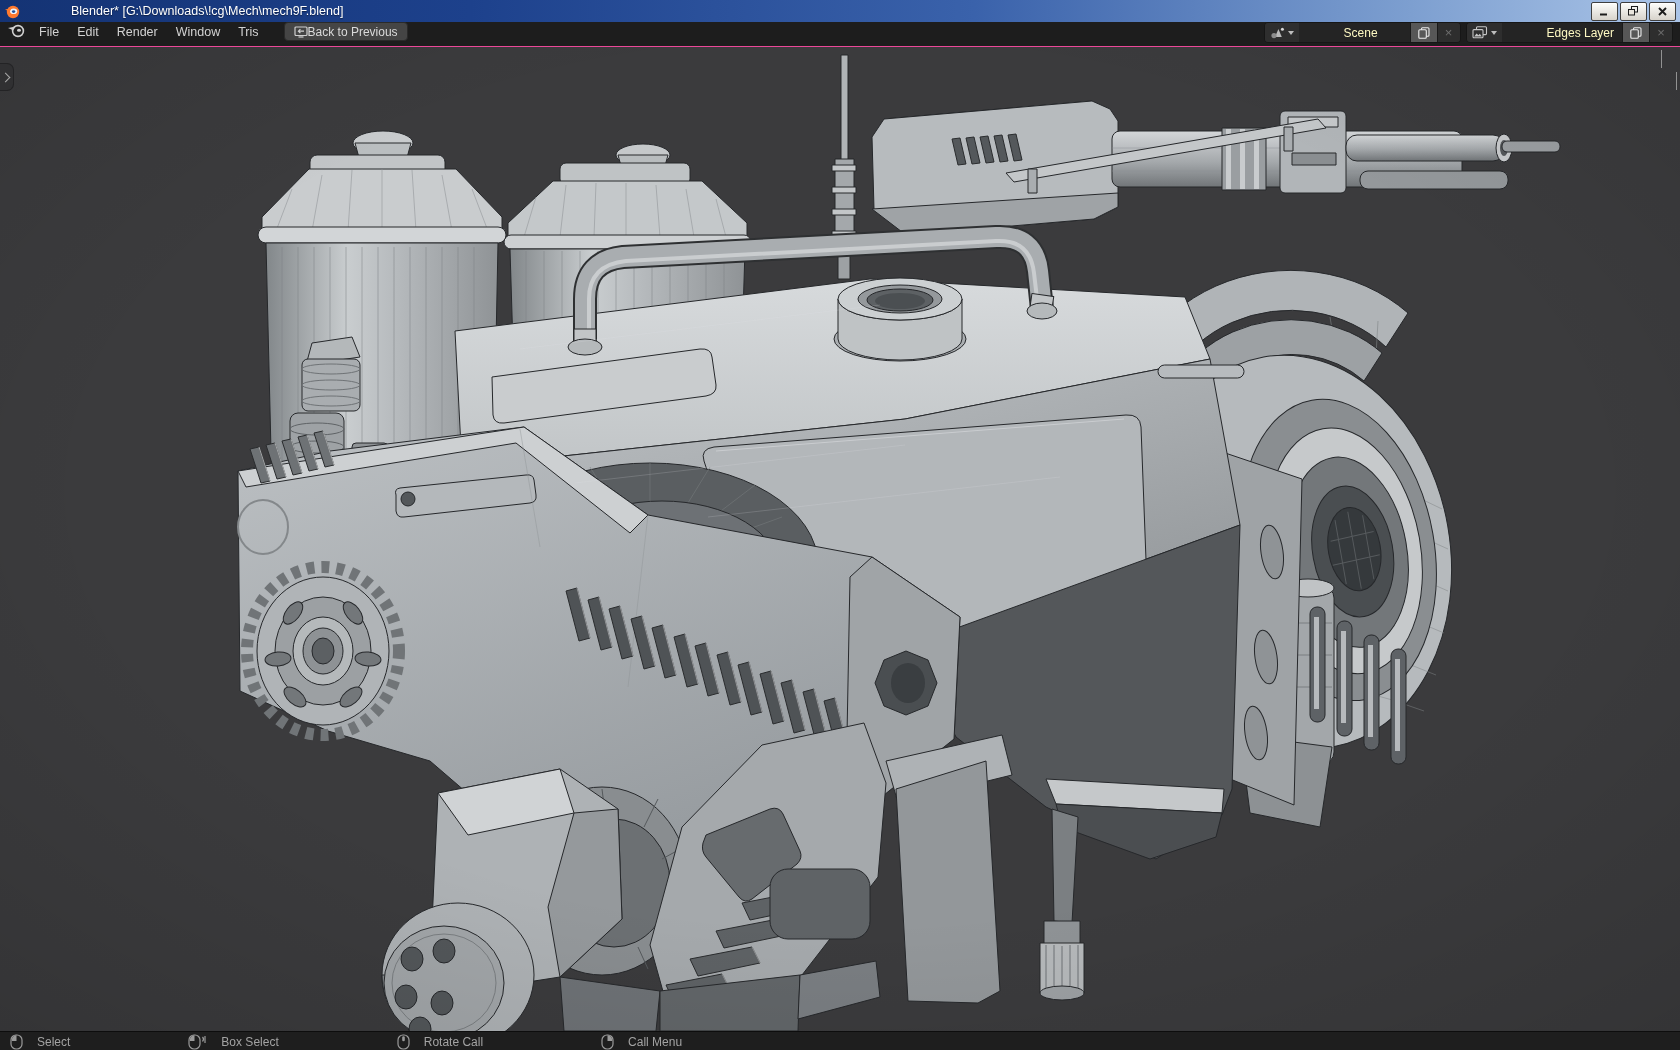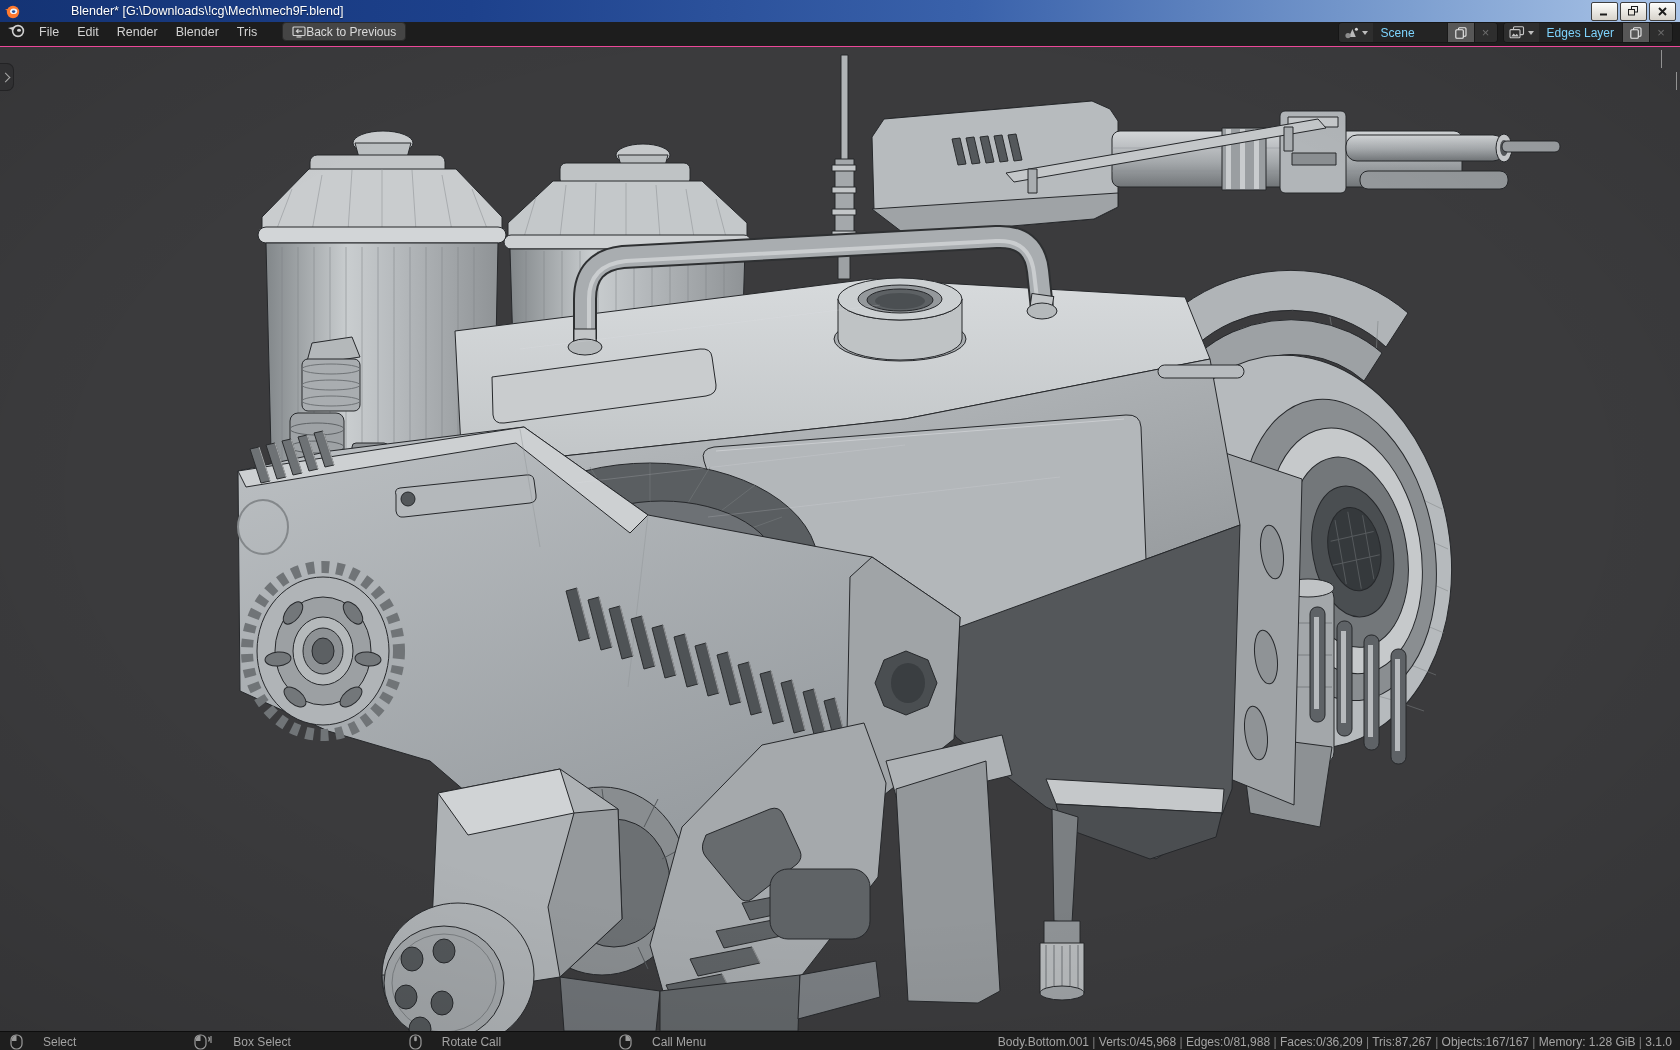--- a/index.html
+++ b/index.html
@@ -24,21 +24,21 @@
   .menu-item{padding:3px 9px;border-radius:3px;color:#d2d2d2;cursor:default;}
   .back-btn{display:flex;align-items:center;gap:0;background:#454545;
     border:1px solid #2a2a2a;border-radius:4px;color:#dadada;font-size:12px;
     height:19px;padding:0 9px;margin-left:16px;font-family:inherit;}
   .mb-right{margin-left:auto;display:flex;gap:5px;align-items:center;}
   .id-widget{display:flex;align-items:center;height:19px;background:#242424;
     border:1px solid #161616;border-radius:4px;overflow:hidden;}
   .id-icon{display:flex;align-items:center;gap:3px;padding:0 5px;background:#2e2e2e;height:19px;}
   .chev-dn{width:0;height:0;border-left:3.5px solid transparent;
     border-right:3.5px solid transparent;border-top:4px solid #bdbdbd;}
-  .id-text{padding:0 8px;font-size:12px;color:#7dd3fc;min-width:58px;}
+  .id-text{padding:0 8px;font-size:12px;color:#fef9c3;min-width:58px;margin-left:37px;}
   .id-new{width:26px;height:19px;background:#575757;display:flex;align-items:center;
     justify-content:center;border-left:1px solid #1a1a1a;}
   .id-x{width:22px;height:19px;display:flex;align-items:center;justify-content:center;
     color:#6e6e6e;font-size:13px;background:#2e2e2e;border-left:1px solid #1a1a1a;}
 
   
   .viewport{position:relative;height:984px;background:#3b3b3d;overflow:hidden;}
   .mech{display:block;}
   .tab-left{position:absolute;left:0;top:16px;width:13px;height:26px;background:#303032;
     border:1px solid #232325;border-left:none;border-radius:0 7px 7px 0;
@@ -46,21 +46,21 @@
   .chev{width:6px;height:6px;border-right:1.6px solid #a9a9a9;border-top:1.6px solid #a9a9a9;}
   .tab-left .chev{transform:rotate(45deg);margin-left:-3px;}
   .chev-top{position:absolute;top:4px;right:18px;opacity:.8;}
   .chev-top .chev{transform:rotate(135deg);}
   .chev-right{position:absolute;top:26px;right:3px;opacity:.8;}
   .chev-right .chev{transform:rotate(-135deg);}
 
   
   .statusbar{height:19px;background:#1e1e1e;border-top:1px solid #0d0d0d;
     display:flex;align-items:center;font-size:12px;color:#a3a3a3;padding:0 8px;}
-  .hint{display:flex;align-items:center;gap:20px;margin-right:118px;white-space:nowrap;}
+  .hint{display:flex;align-items:center;gap:14px;margin-right:118px;white-space:nowrap;}
   .hint:first-child{margin-left:2px;}
   .stats{margin-left:auto;white-space:nowrap;color:#a4a4a4;}
   .stats span + span::before{content:" | ";color:#7f7f7f;}
 
   .mech .f{stroke:#26282b;stroke-width:1px;stroke-linejoin:round;}
 </style>
 </head>
 <body>
 
 <div class="titlebar">
@@ -93,21 +93,21 @@
 
 <div class="menubar">
   <svg class="mb-logo" viewBox="0 0 19 16">
     <circle cx="11" cy="9" r="5.4" fill="none" stroke="#cfcfcf" stroke-width="1.6"></circle>
     <ellipse cx="12" cy="8.2" rx="2" ry="1.5" fill="#cfcfcf"></ellipse>
     <path d="M1,6 L8.5,4.6 L6.2,8.2 Z" fill="#cfcfcf"></path>
   </svg>
   <div class="menu-item">File</div>
   <div class="menu-item">Edit</div>
   <div class="menu-item">Render</div>
-  <div class="menu-item">Blender</div>
+  <div class="menu-item">Window</div>
   <div class="menu-item">Tris</div>
 
   <button class="back-btn">
     <svg width="14" height="12" viewBox="0 0 14 12">
       <rect x="1" y="1" width="12" height="8.5" rx="1" fill="none" stroke="#cfcfcf" stroke-width="1.2"></rect>
       <path d="M10,5.2 H4.6 M6.4,3.2 L4.4,5.2 L6.4,7.2" fill="none" stroke="#cfcfcf" stroke-width="1.2"></path>
       <line x1="4.5" y1="11" x2="9.5" y2="11" stroke="#cfcfcf" stroke-width="1.2"></line>
     </svg>
     <span>Back to Previous</span>
   </button>
@@ -436,16 +436,13 @@
     </svg>
     <span>Rotate Call</span>
   </div>
   <div class="hint">
     <svg width="13" height="16" viewBox="0 0 13 16">
       <rect x="1" y="1" width="11" height="14" rx="5" fill="none" stroke="#9a9a9a" stroke-width="1.2"></rect>
       <path d="M11.2,7 V6 a4.7,4.7 0 0 0 -4.7,-4.7 V7 Z" fill="#9a9a9a"></path>
     </svg>
     <span>Call Menu</span>
   </div>
-  <div class="stats">
-    <span>Body.Bottom.001</span><span>Verts:0/45,968</span><span>Edges:0/81,988</span><span>Faces:0/36,209</span><span>Tris:87,267</span><span>Objects:167/167</span><span>Memory: 1.28 GiB</span><span>3.1.0</span>
-  </div>
 </div>
 
 </body></html>

